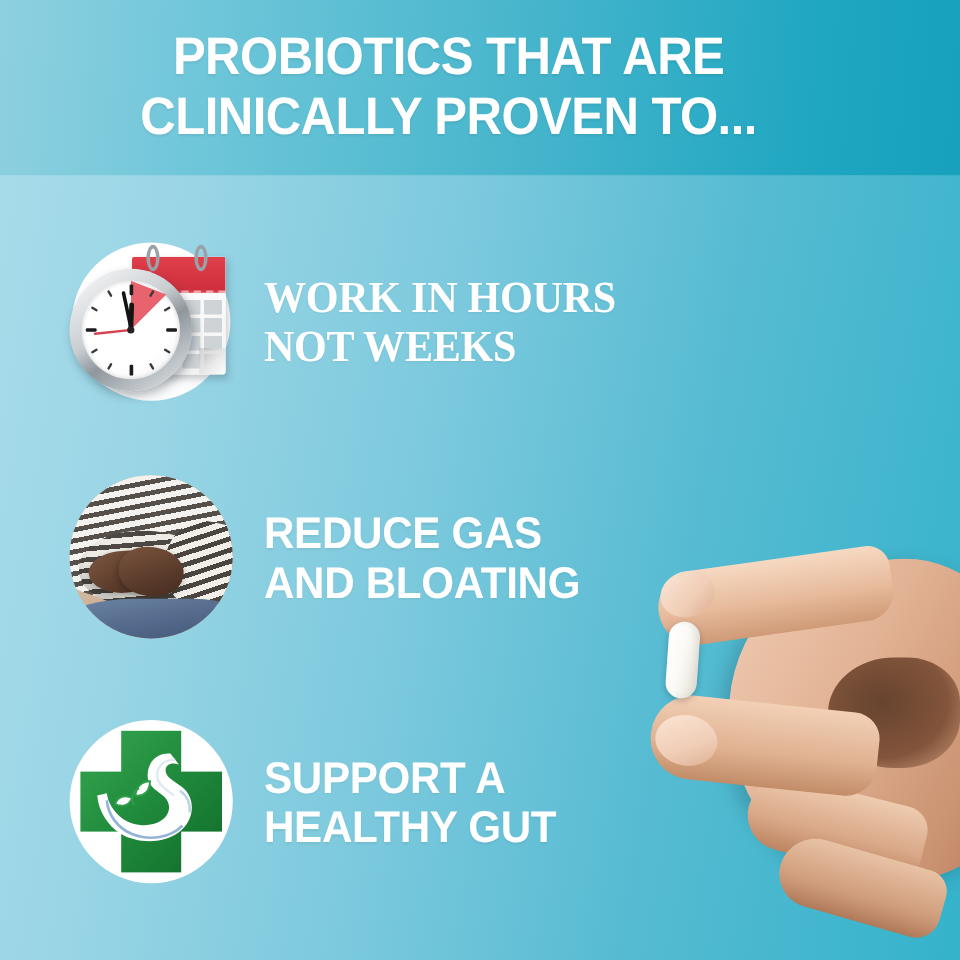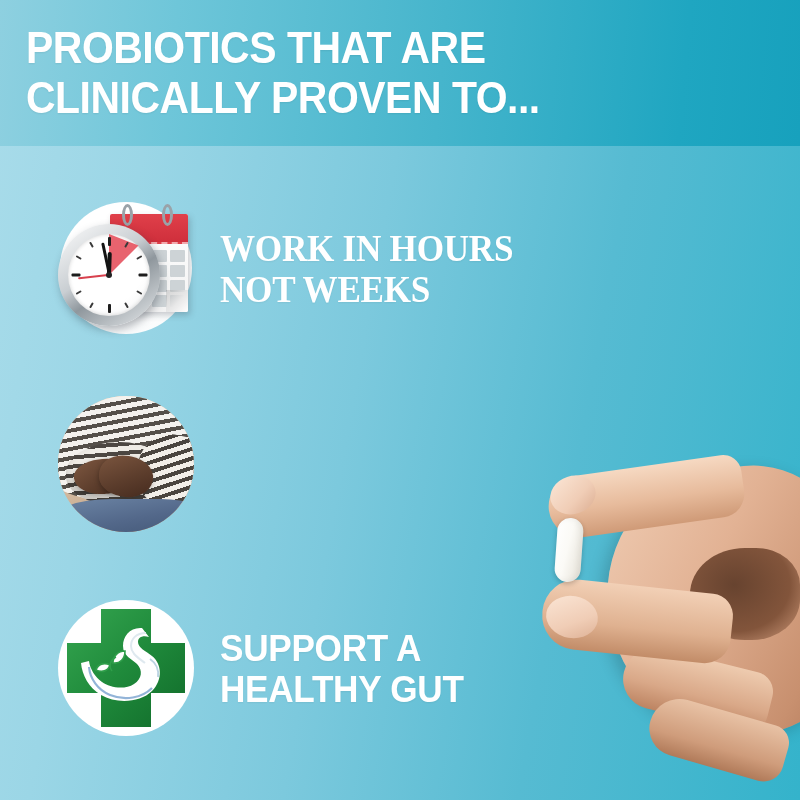--- a/index.html
+++ b/index.html
@@ -18,20 +18,21 @@
     overflow:hidden;
   }
 
   
   #header {
     position:absolute; left:0; top:0;
     width:800px; height:146px;
     background:linear-gradient(95deg,#8ed0e0 0%, #6ec6d9 22%, #46b5cc 55%, #1fa6c1 85%, #17a1bd 100%);
     display:flex; flex-direction:column; justify-content:center;
     padding:0 26px;
+    text-align:center;
   }
   .hl {
     color:#fff;
     font-weight:700;
     font-size:44px;
     line-height:50px;
     letter-spacing:-0.5px;
     transform:scaleX(0.93);
     transform-origin:left center;
     white-space:nowrap;
@@ -371,20 +372,24 @@
         <div class="ph-bg"></div>
         <div class="ph-shirt"></div>
         <div class="ph-belly"></div>
         <div class="ph-arm"></div>
         <div class="ph-hand-a"></div>
         <div class="ph-hand-b"></div>
         <div class="ph-jeans"></div>
       </div>
     </div>
 
+    <div>
+      <div class="benefit-text">REDUCE GAS</div>
+      <div class="benefit-text">AND BLOATING</div>
+    </div>
   </div>
 
   <div class="row" id="row-2">
     <div class="icon-wrap">
       <div class="cross-disc">
         <div class="cross">
           <div class="bar v"></div>
           <div class="bar h"></div>
         </div>
         <svg class="stomach" viewBox="0 0 92 86">

